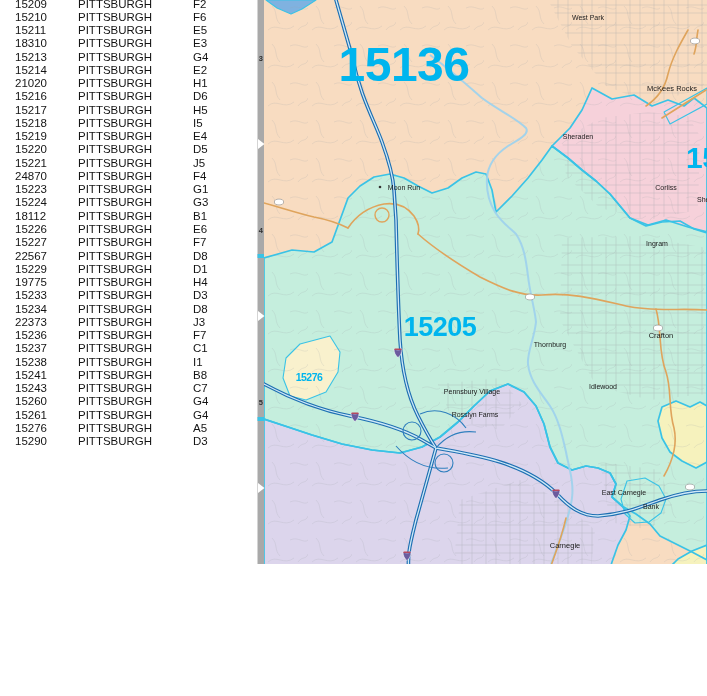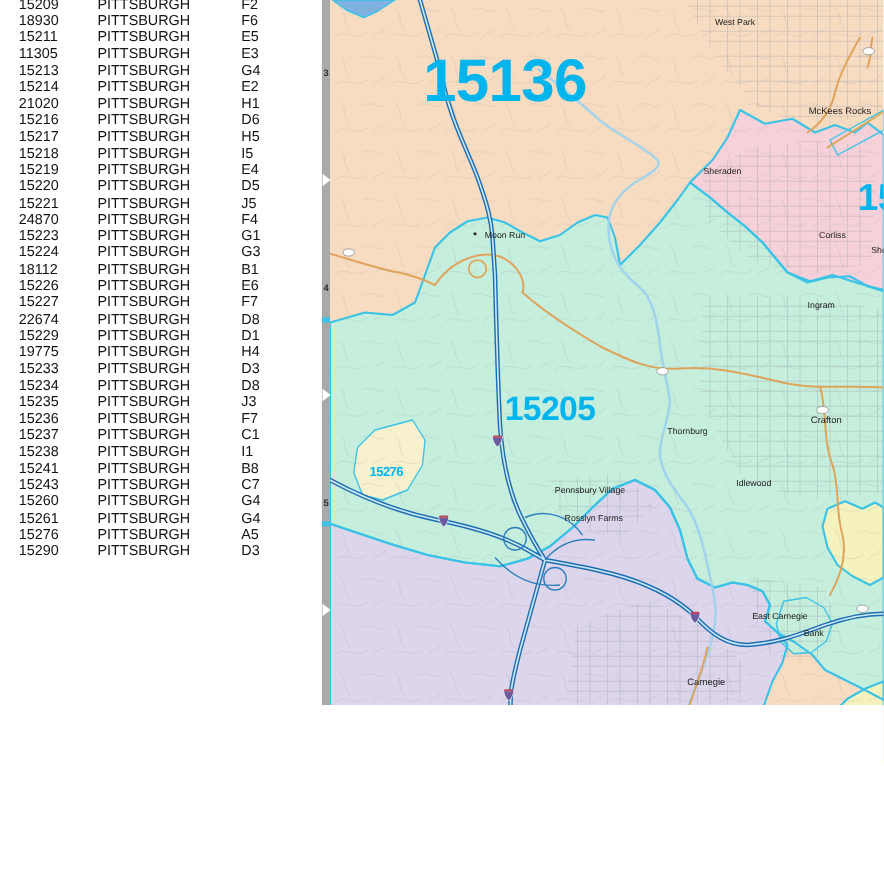--- a/index.html
+++ b/index.html
@@ -30,31 +30,31 @@
 <body>
 
 <div class="stage">
   <div class="index-panel" id="tablePanel">
       <div class="trow">
         <span class="c-zip">15209</span>
         <span class="c-city">PITTSBURGH</span>
         <span class="c-grid">F2</span>
       </div>
       <div class="trow">
-        <span class="c-zip">18930</span>
+        <span class="c-zip">15210</span>
         <span class="c-city">PITTSBURGH</span>
         <span class="c-grid">F6</span>
       </div>
       <div class="trow">
         <span class="c-zip">15211</span>
         <span class="c-city">PITTSBURGH</span>
         <span class="c-grid">E5</span>
       </div>
       <div class="trow">
-        <span class="c-zip">11305</span>
+        <span class="c-zip">18310</span>
         <span class="c-city">PITTSBURGH</span>
         <span class="c-grid">E3</span>
       </div>
       <div class="trow">
         <span class="c-zip">15213</span>
         <span class="c-city">PITTSBURGH</span>
         <span class="c-grid">G4</span>
       </div>
       <div class="trow">
         <span class="c-zip">15214</span>
@@ -120,21 +120,21 @@
         <span class="c-zip">15226</span>
         <span class="c-city">PITTSBURGH</span>
         <span class="c-grid">E6</span>
       </div>
       <div class="trow">
         <span class="c-zip">15227</span>
         <span class="c-city">PITTSBURGH</span>
         <span class="c-grid">F7</span>
       </div>
       <div class="trow">
-        <span class="c-zip">22674</span>
+        <span class="c-zip">22567</span>
         <span class="c-city">PITTSBURGH</span>
         <span class="c-grid">D8</span>
       </div>
       <div class="trow">
         <span class="c-zip">15229</span>
         <span class="c-city">PITTSBURGH</span>
         <span class="c-grid">D1</span>
       </div>
       <div class="trow">
         <span class="c-zip">19775</span>
@@ -145,21 +145,21 @@
         <span class="c-zip">15233</span>
         <span class="c-city">PITTSBURGH</span>
         <span class="c-grid">D3</span>
       </div>
       <div class="trow">
         <span class="c-zip">15234</span>
         <span class="c-city">PITTSBURGH</span>
         <span class="c-grid">D8</span>
       </div>
       <div class="trow">
-        <span class="c-zip">15235</span>
+        <span class="c-zip">22373</span>
         <span class="c-city">PITTSBURGH</span>
         <span class="c-grid">J3</span>
       </div>
       <div class="trow">
         <span class="c-zip">15236</span>
         <span class="c-city">PITTSBURGH</span>
         <span class="c-grid">F7</span>
       </div>
       <div class="trow">
         <span class="c-zip">15237</span>

